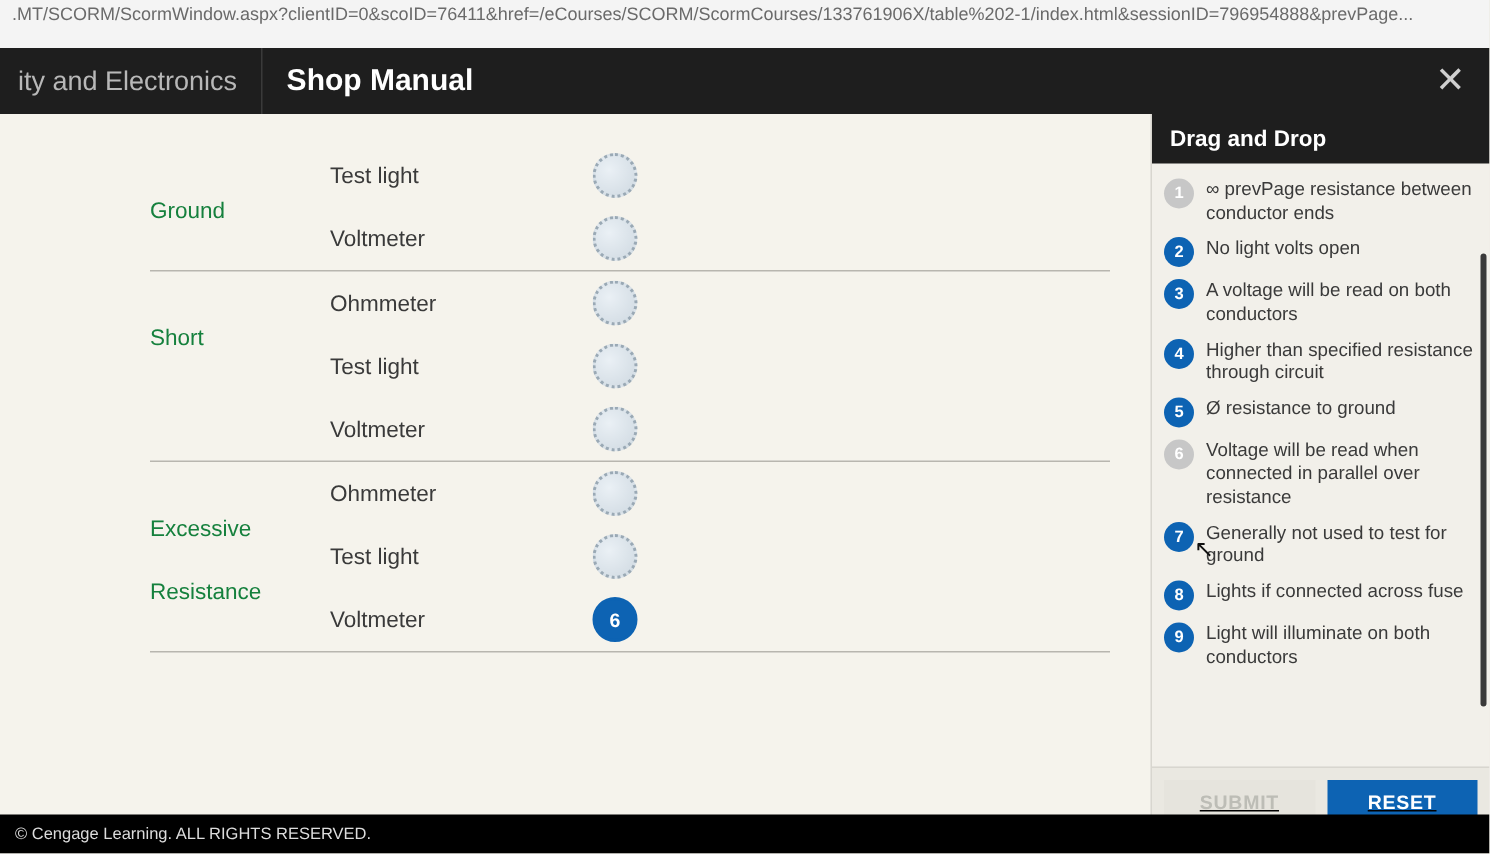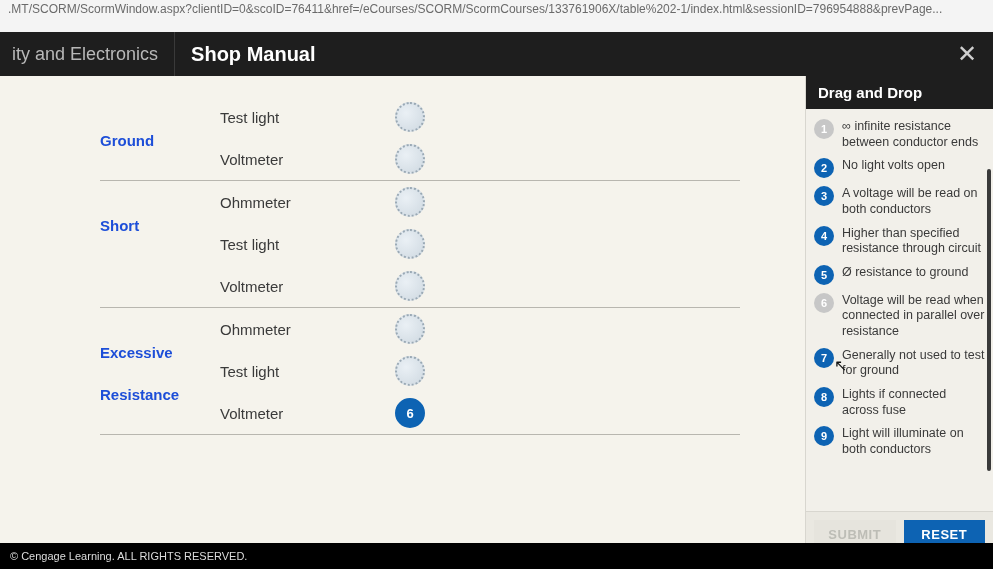--- a/index.html
+++ b/index.html
@@ -59,21 +59,21 @@
       height: calc(100% - 18px - 44px - 26px);
       background: #f5f3ec;
     }
     .main-area {
       flex: 1;
       padding: 20px 20px 0 20px;
       overflow: hidden;
       position: relative;
     }
     .side-panel {
-      width: 188px;
+      width: 226px;
       background: #f2f0ea;
       border-left: 1px solid #d8d6cf;
       display: flex;
       flex-direction: column;
       position: relative;
     }
     .side-header {
       background: #1e1e1e;
       color: #fff;
       font-weight: 700;
@@ -108,20 +108,21 @@
       align-items: center;
       justify-content: center;
     }
     .answer-text { flex: 1; line-height: 1.25; }
     .side-buttons {
       display: flex;
       gap: 8px;
       padding: 8px;
       background: #eae8e1;
       border-top: 1px solid #d8d6cf;
+      text-decoration: underline;
     }
     .btn {
       flex: 1;
       text-align: center;
       padding: 7px 0;
       font-size: 13px;
       font-weight: 700;
       letter-spacing: 0.5px;
       cursor: pointer;
     }
@@ -133,21 +134,21 @@
       margin-left: 80px;
       font-size: 15px;
       color: #3a3a3a;
     }
     .group { border-bottom: 1px solid #b8b6af; }
     .row {
       display: flex;
       align-items: center;
       height: 42px;
     }
-    .col1 { width: 120px; font-weight: 700; color: #1d4ed8; margin-top: 46px; }
+    .col1 { width: 120px; font-weight: 400; color: #15803d; margin-top: 46px; }
     .col2 { width: 160px; }
     .col3 { width: 60px; display:flex; justify-content:center; }
     .drop {
       width: 30px; height: 30px;
       border: 2px dotted #9aa9b5;
       border-radius: 50%;
       background: radial-gradient(circle at 35% 35%, #eaf0f5, #cfd9e1);
       display:flex; align-items:center; justify-content:center;
       cursor: pointer;
     }
@@ -265,21 +266,21 @@
         </div>
       </div>
   </div>
 
   <div class="side-panel">
     <div class="side-header">Drag and Drop</div>
     <div class="answers" id="answers-root">
       <div class="scroll-ind"></div>
     <div class="answer placed">
           <div class="num">1</div>
-          <div class="answer-text">∞ infinite resistance between conductor ends</div>
+          <div class="answer-text">∞ prevPage resistance between conductor ends</div>
         </div>
         <div class="answer">
           <div class="num">2</div>
           <div class="answer-text">No light volts open</div>
         </div>
         <div class="answer">
           <div class="num">3</div>
           <div class="answer-text">A voltage will be read on both conductors</div>
         </div>
         <div class="answer">

